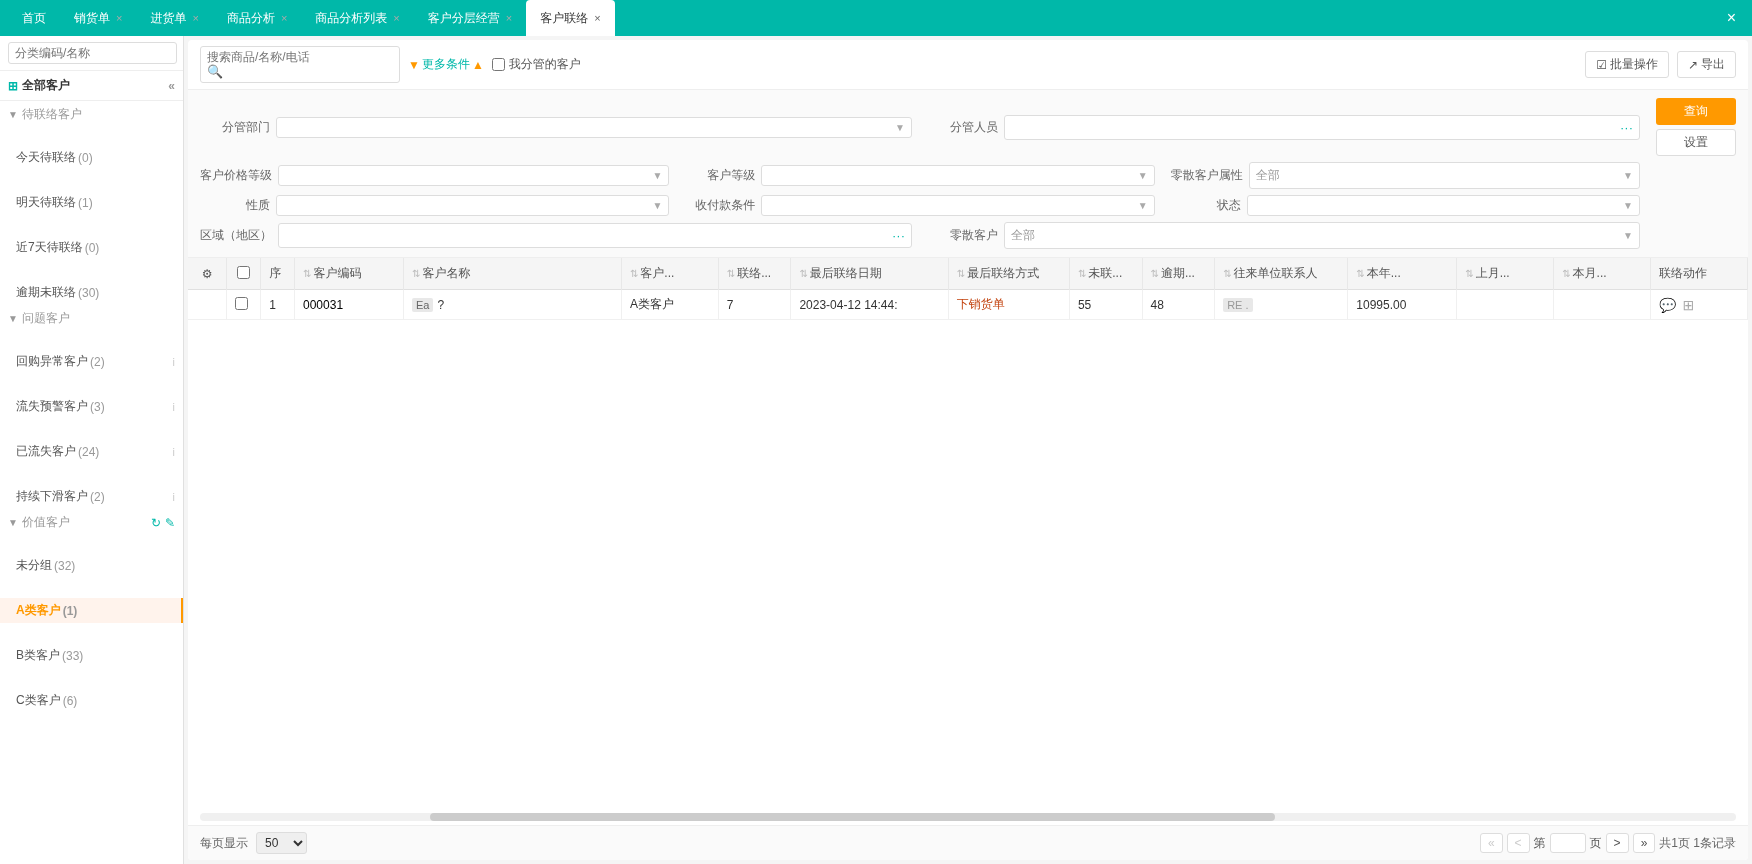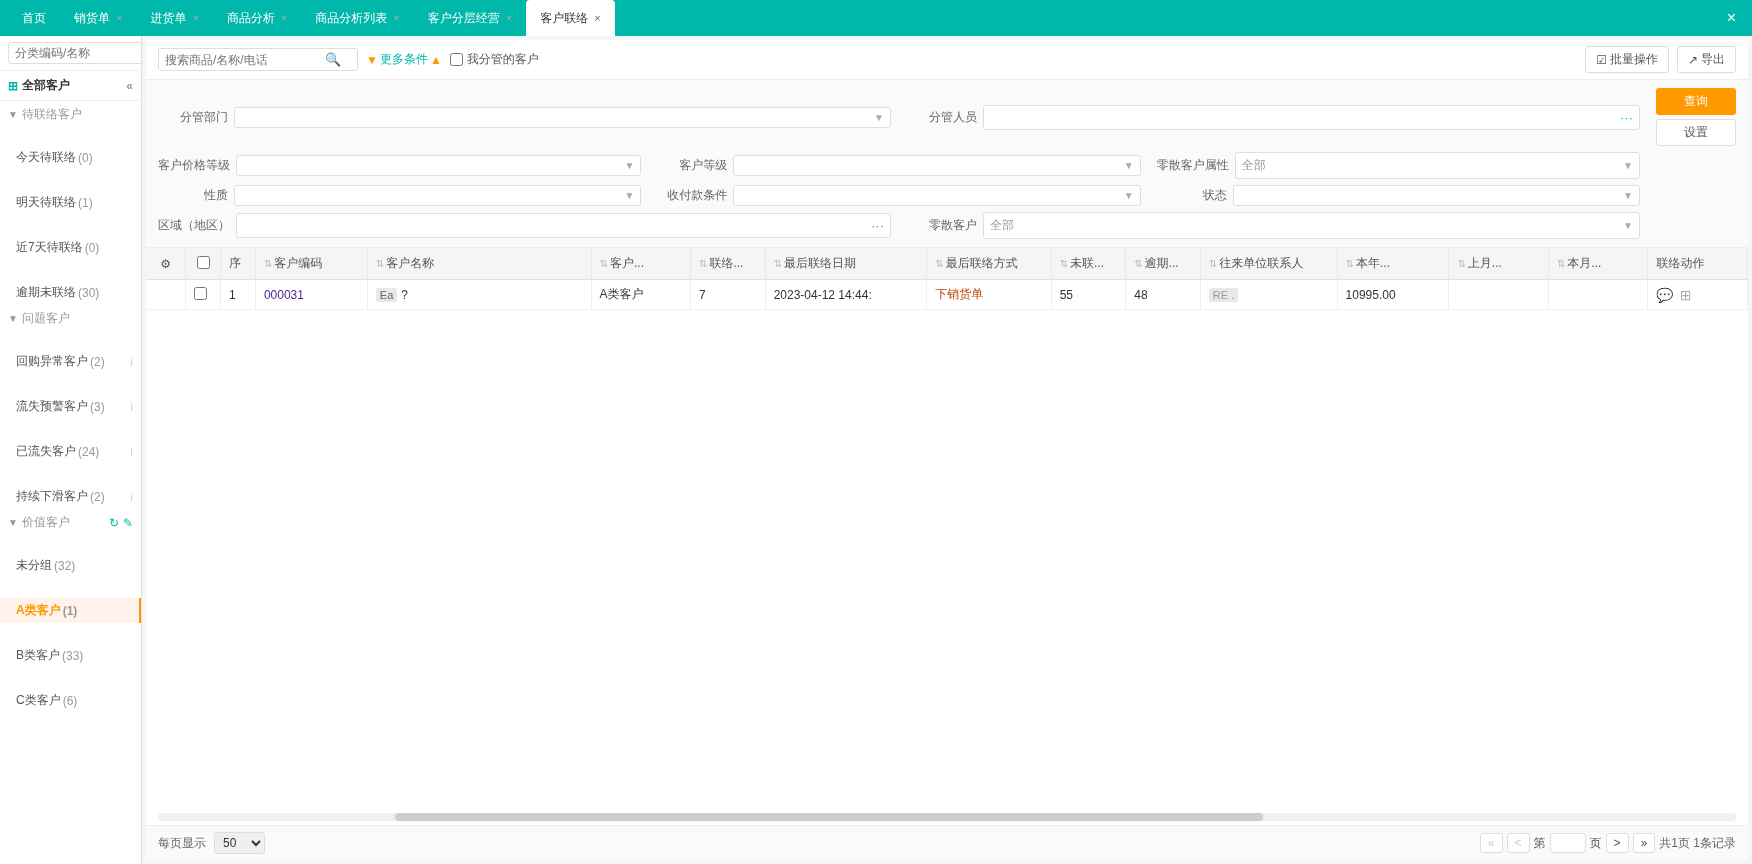--- a/index.html
+++ b/index.html
@@ -47,21 +47,21 @@
 
     
     .main-container {
       display: flex;
       height: calc(864px - 36px);
       background: #f5f5f5;
     }
 
     
     .sidebar {
-      width: 142px;
+      width: 184px;
       background: #fff;
       border-right: 1px solid #e0e0e0;
       display: flex;
       flex-direction: column;
       overflow-y: auto;
     }
     .sidebar-search {
       display: flex;
       align-items: center;
       padding: 6px 8px;
@@ -133,20 +133,21 @@
       padding: 6px 12px;
       border-bottom: 1px solid #eee;
       gap: 8px;
     }
     .filter-search {
       display: flex;
       border: 1px solid #ddd;
       border-radius: 3px;
       padding: 3px 6px;
       width: 200px;
+      flex-direction: column;
     }
     .filter-search input {
       border: none;
       outline: none;
       font-size: 12px;
       color: #666;
       width: 160px;
     }
     .filter-search .search-icon { color: #00b8a9; font-size: 13px; cursor: pointer; }
     .more-conditions {
@@ -691,21 +692,21 @@
             </th>
           </tr>
         </thead>
         <tbody>
           <tr>
             <td></td>
             <td>
               <input type="checkbox" style="">
             </td>
             <td>1</td>
-            <td style="color:#4c1d95;cursor:pointer;">000031</td>
+            <td style="color:#000000;cursor:pointer;">000031</td>
             <td>
               <div class="customer-name-cell">
                 <span class="name-tag">Ea</span>
                 <span>?</span>
               </div>
             </td>
             <td>A类客户</td>
             <td>7</td>
             <td>2023-04-12 14:44:</td>
             <td>

